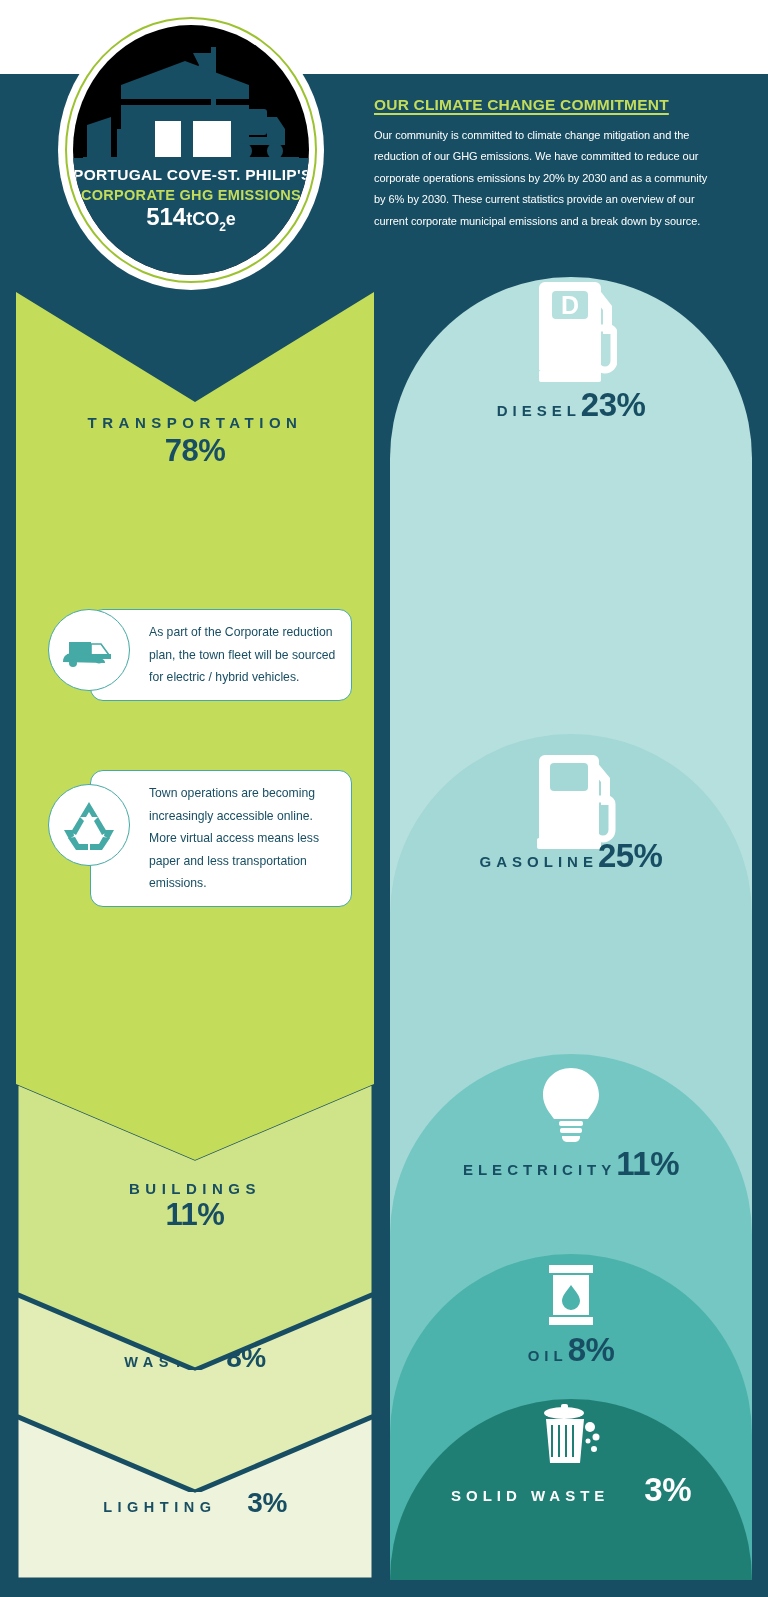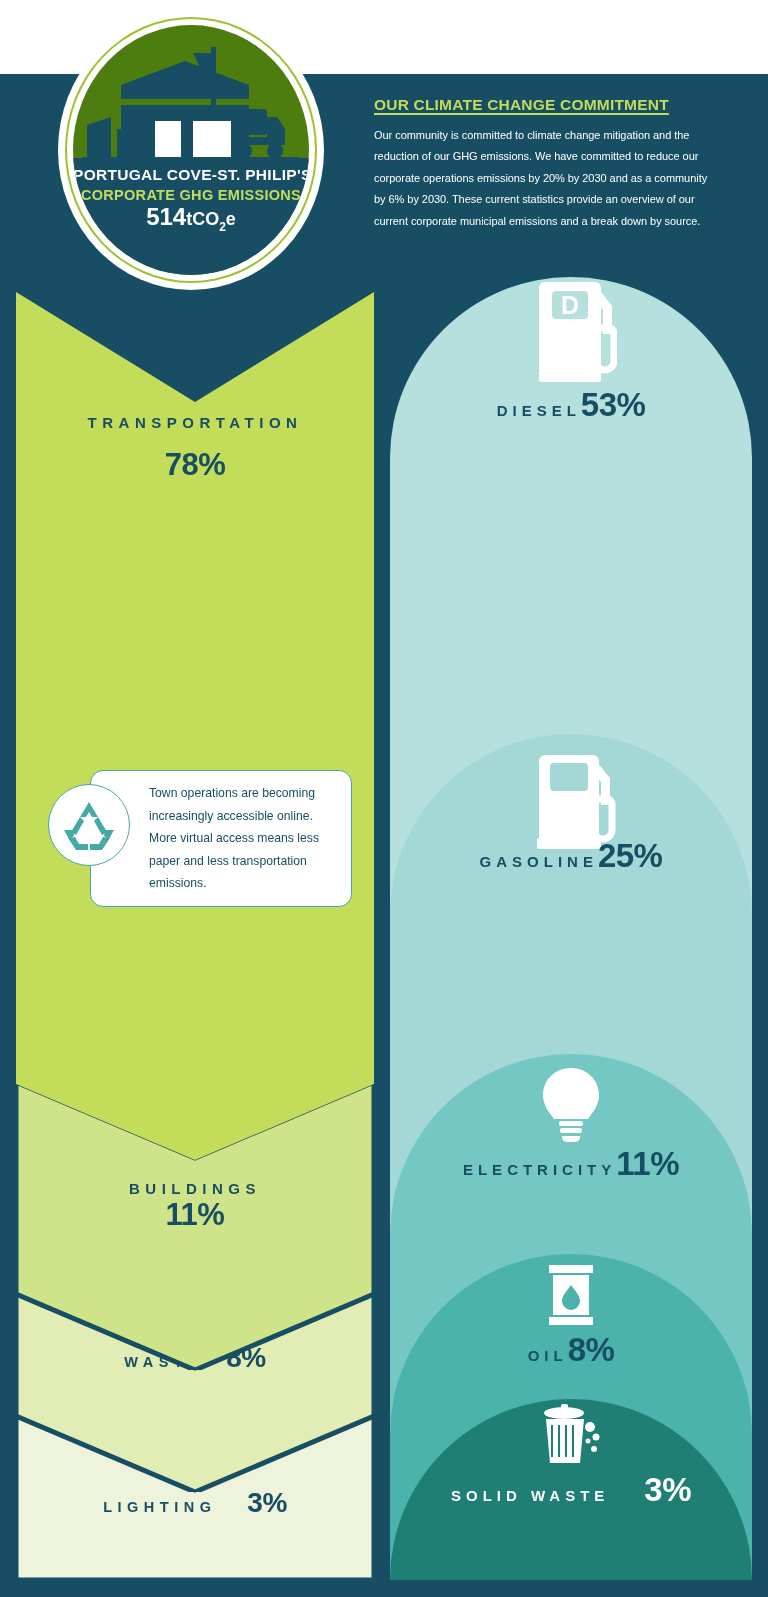--- a/index.html
+++ b/index.html
@@ -65,21 +65,21 @@
   .crest-ring {
     position: absolute;
     left: 7px; top: 7px; right: 7px; bottom: 7px;
     border-radius: 50%;
     border: 2.5px solid #9dc230;
   }
   .crest-inner {
     position: absolute;
     left: 15px; top: 15px; right: 15px; bottom: 15px;
     border-radius: 50%;
-    background: #4d7c0f;
+    background: #000000;
     overflow: hidden;
   }
   .crest-artwork {
     position: absolute;
     left: 0; top: 0; width: 100%; height: 100%;
   }
   .crest-plate {
     position: absolute;
     left: 0; top: 53%; width: 100%; height: 47%;
     background: #184e63;
@@ -216,21 +216,21 @@
         <rect x="14" y="94" width="62" height="12" rx="2" fill="#fff"></rect>
         <path d="M20,6 h50 a6,6 0 0 1 6,6 v82 h-62 v-82 a6,6 0 0 1 6,-6 z" fill="#fff"></path>
         <rect x="27" y="15" width="36" height="28" rx="4" fill="#b6e0de"></rect>
         <text x="45" y="38" font-family="'Liberation Sans',sans-serif" font-size="25" font-weight="bold" fill="#fff" text-anchor="middle">D</text>
         <path d="M76,52 h8 a5,5 0 0 1 5,5 v28 a9,9 0 0 1 -18,0 v-28" fill="none" stroke="#fff" stroke-width="7"></path>
         <path d="M73,12 l14,18 v28 h-9 v-24 l-11,-14 z" fill="#fff"></path>
       </svg>
     </div>
     <div class="arch-label" style="top:118px;">
       <span class="arch-name">DIESEL</span>
-      <span class="arch-pct">53%</span>
+      <span class="arch-pct">23%</span>
     </div>
 
     <div class="arch" style="top:466px; height:846px;">
       <svg width="362" height="846" viewBox="0 0 362 846">
         <path d="M0,846 L0,181 A181,181 0 0 1 362,181 L362,846 Z" fill="#a3d8d6"></path>
       </svg>
     </div>
     <div style="position:absolute; left:0; top:483px; width:362px; text-align:center;">
       <svg width="92" height="98" viewBox="0 0 92 98" style="margin:0 auto;">
         <rect x="12" y="87" width="64" height="11" rx="2" fill="#fff"></rect>
@@ -338,23 +338,38 @@
       <div class="chev-pct" style="margin-top:-1px;">11%</div>
     </div>
 
     <div class="chev" style="top:0;">
       <svg width="358" height="868" viewBox="0 0 358 868">
         <path d="M0,0 L179,110 L358,0 L358,792 L179,868 L0,792 Z" fill="#c3dc5a"></path>
       </svg>
     </div>
     <div class="chev-label" style="top:122px;">
       <span class="chev-name">TRANSPORTATION</span>
-      <div class="chev-pct" style="margin-top:15px;">78%</div>
-    </div>
-
+      <div class="chev-pct" style="margin-top:1px;">78%</div>
+    </div>
+
+    <div class="callout" style="left:32px; top:310px; width:312px; height:96px;">
+      <div class="callout-box" style="top:7px;">
+        <div class="callout-text">As part of the Corporate reduction plan, the town fleet will be sourced for electric / hybrid vehicles.</div>
+      </div>
+      <div class="callout-badge">
+        <svg width="56" height="40" viewBox="0 0 56 40">
+          <path d="M8,12 h22 v13 h-22 z" fill="#45a9a5"></path>
+          <path d="M30,14 h10 l8,11 h-18 z" fill="#ffffff" stroke="#45a9a5" stroke-width="1.6"></path>
+          <rect x="6" y="24" width="44" height="5" fill="#45a9a5"></rect>
+          <path d="M2,32 c0,-7 5,-9 10,-9 h10 c5,0 8,3 12,6 h6 c3,0 4,2 4,4 z" fill="#45a9a5"></path>
+          <circle cx="12" cy="33" r="4" fill="#45a9a5"></circle>
+          <circle cx="38" cy="30" r="3.5" fill="#45a9a5"></circle>
+        </svg>
+      </div>
+    </div>
 
     <div class="callout" style="left:32px; top:478px; width:312px; height:110px;">
       <div class="callout-box" style="top:0;">
         <div class="callout-text">Town operations are becoming increasingly accessible online. More virtual access means less paper and less transportation emissions.</div>
       </div>
       <div class="callout-badge">
         <svg width="54" height="50" viewBox="0 0 54 50">
           <g fill="#45a9a5">
             <path d="M27,2 l9,15 h-6 l-3,-5 l-3,5 h-6 z"></path>
             <path d="M18,17 l-9,15 l5,3 l8,-14 z"></path>

